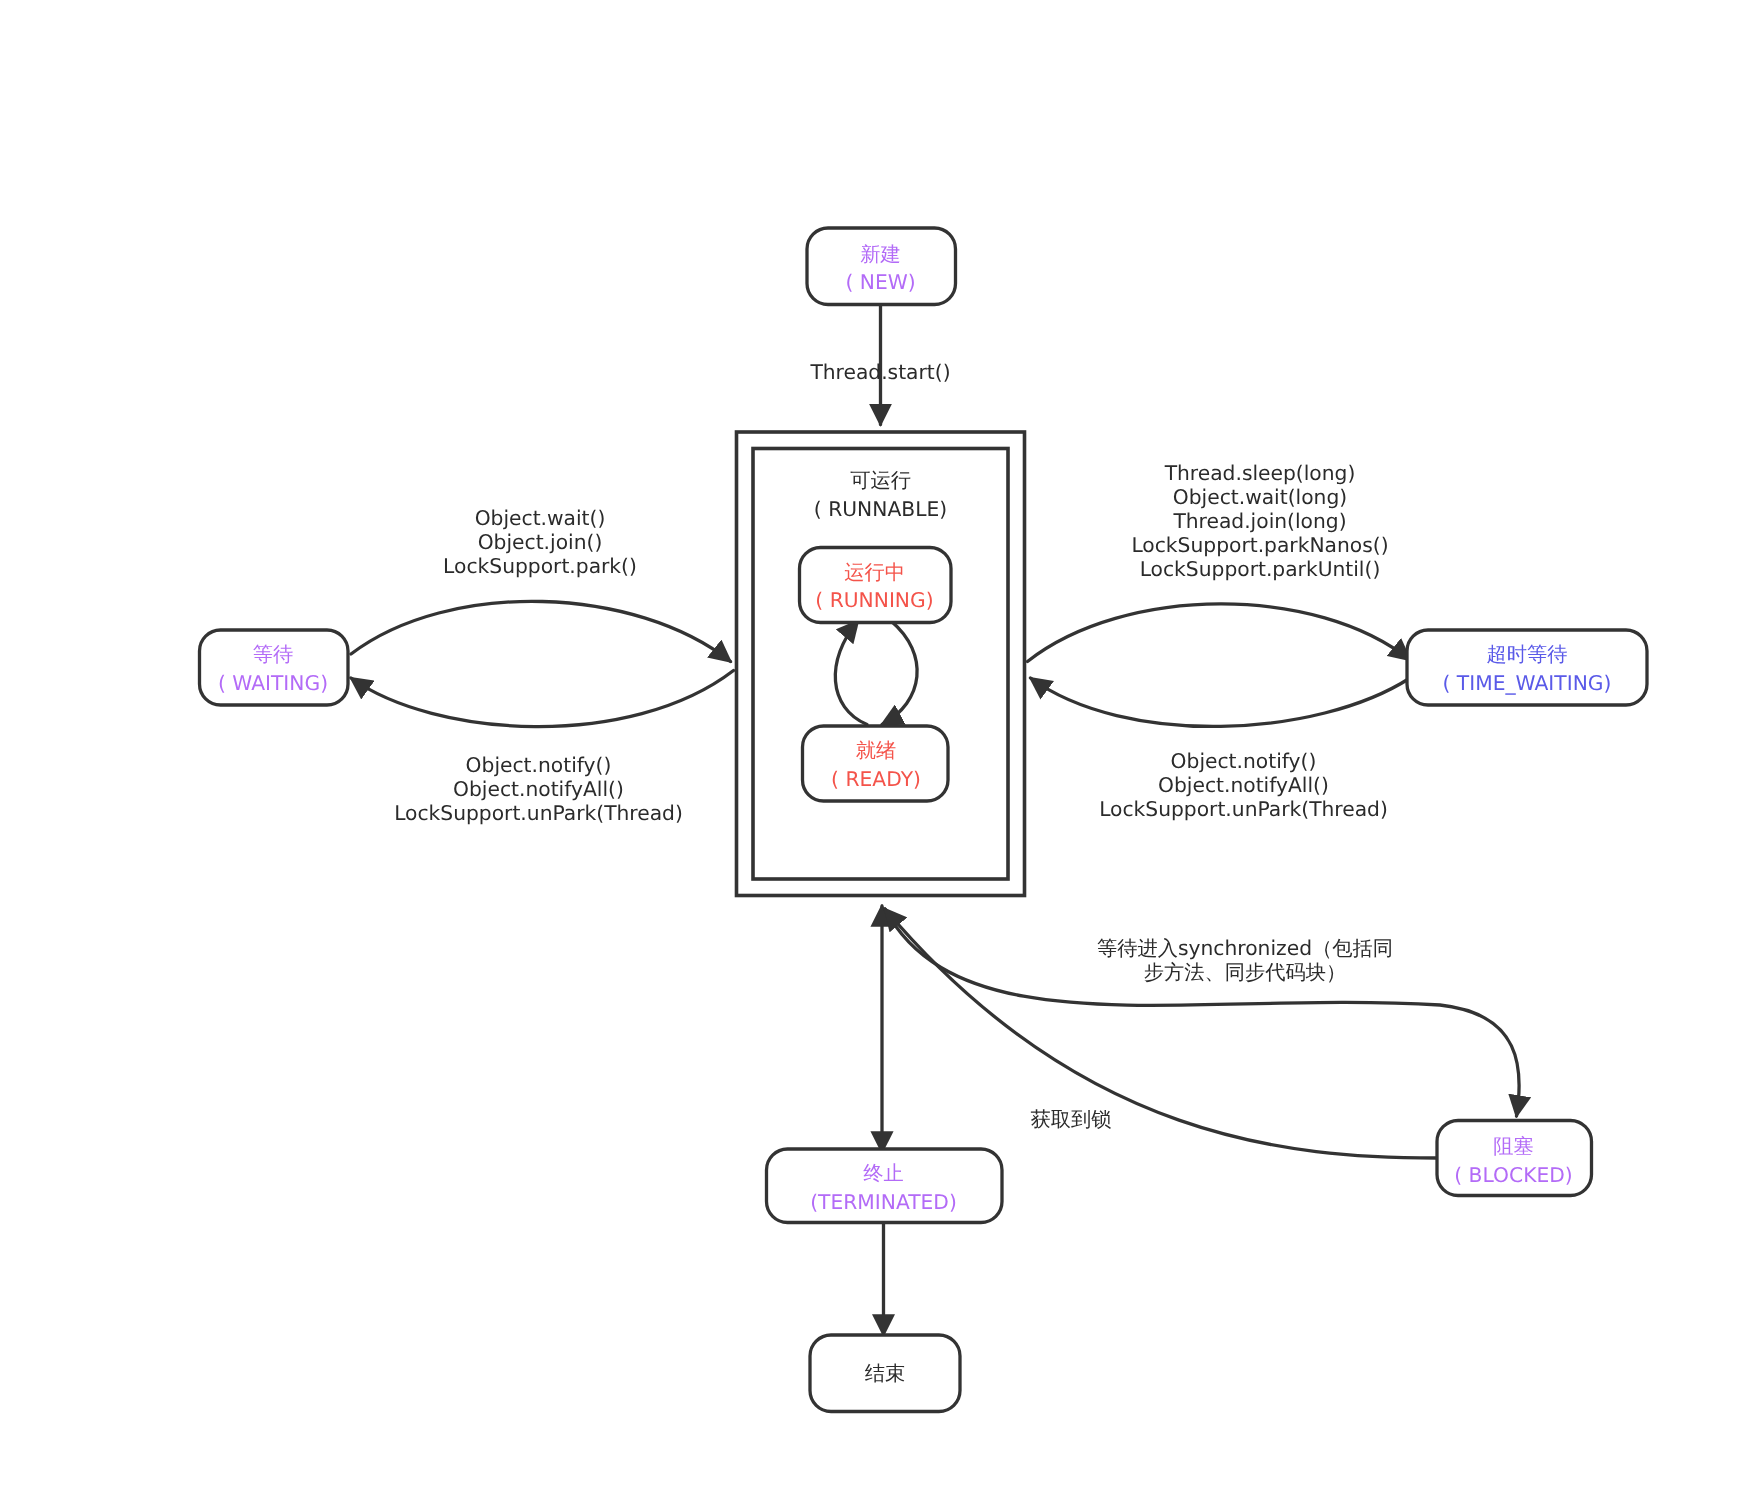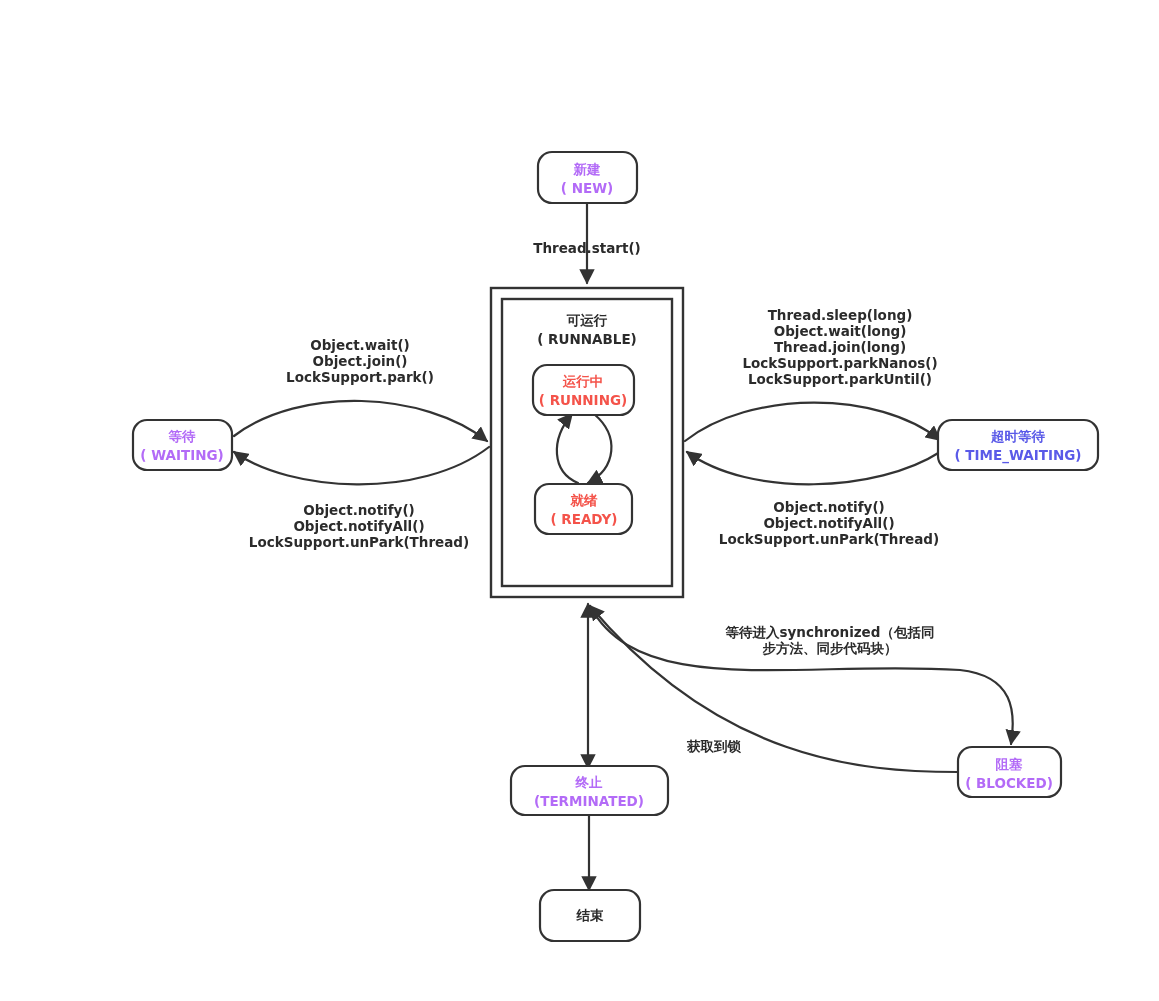--- a/index.html
+++ b/index.html
@@ -10,21 +10,20 @@
   body {
     width: 1159px;
     height: 1001px;
     font-family: "DejaVu Sans", "Liberation Sans", sans-serif;
     overflow: hidden;
   }
   #diagram-root {
     position: relative;
     width: 1159px;
     height: 1001px;
-    font-weight: bold;
   }
   svg.diagram {
     display: block;
     width: 1159px;
     height: 1001px;
   }
   .node-shape {
     fill: #ffffff;
     stroke: #333333;
     stroke-width: 2.2;

